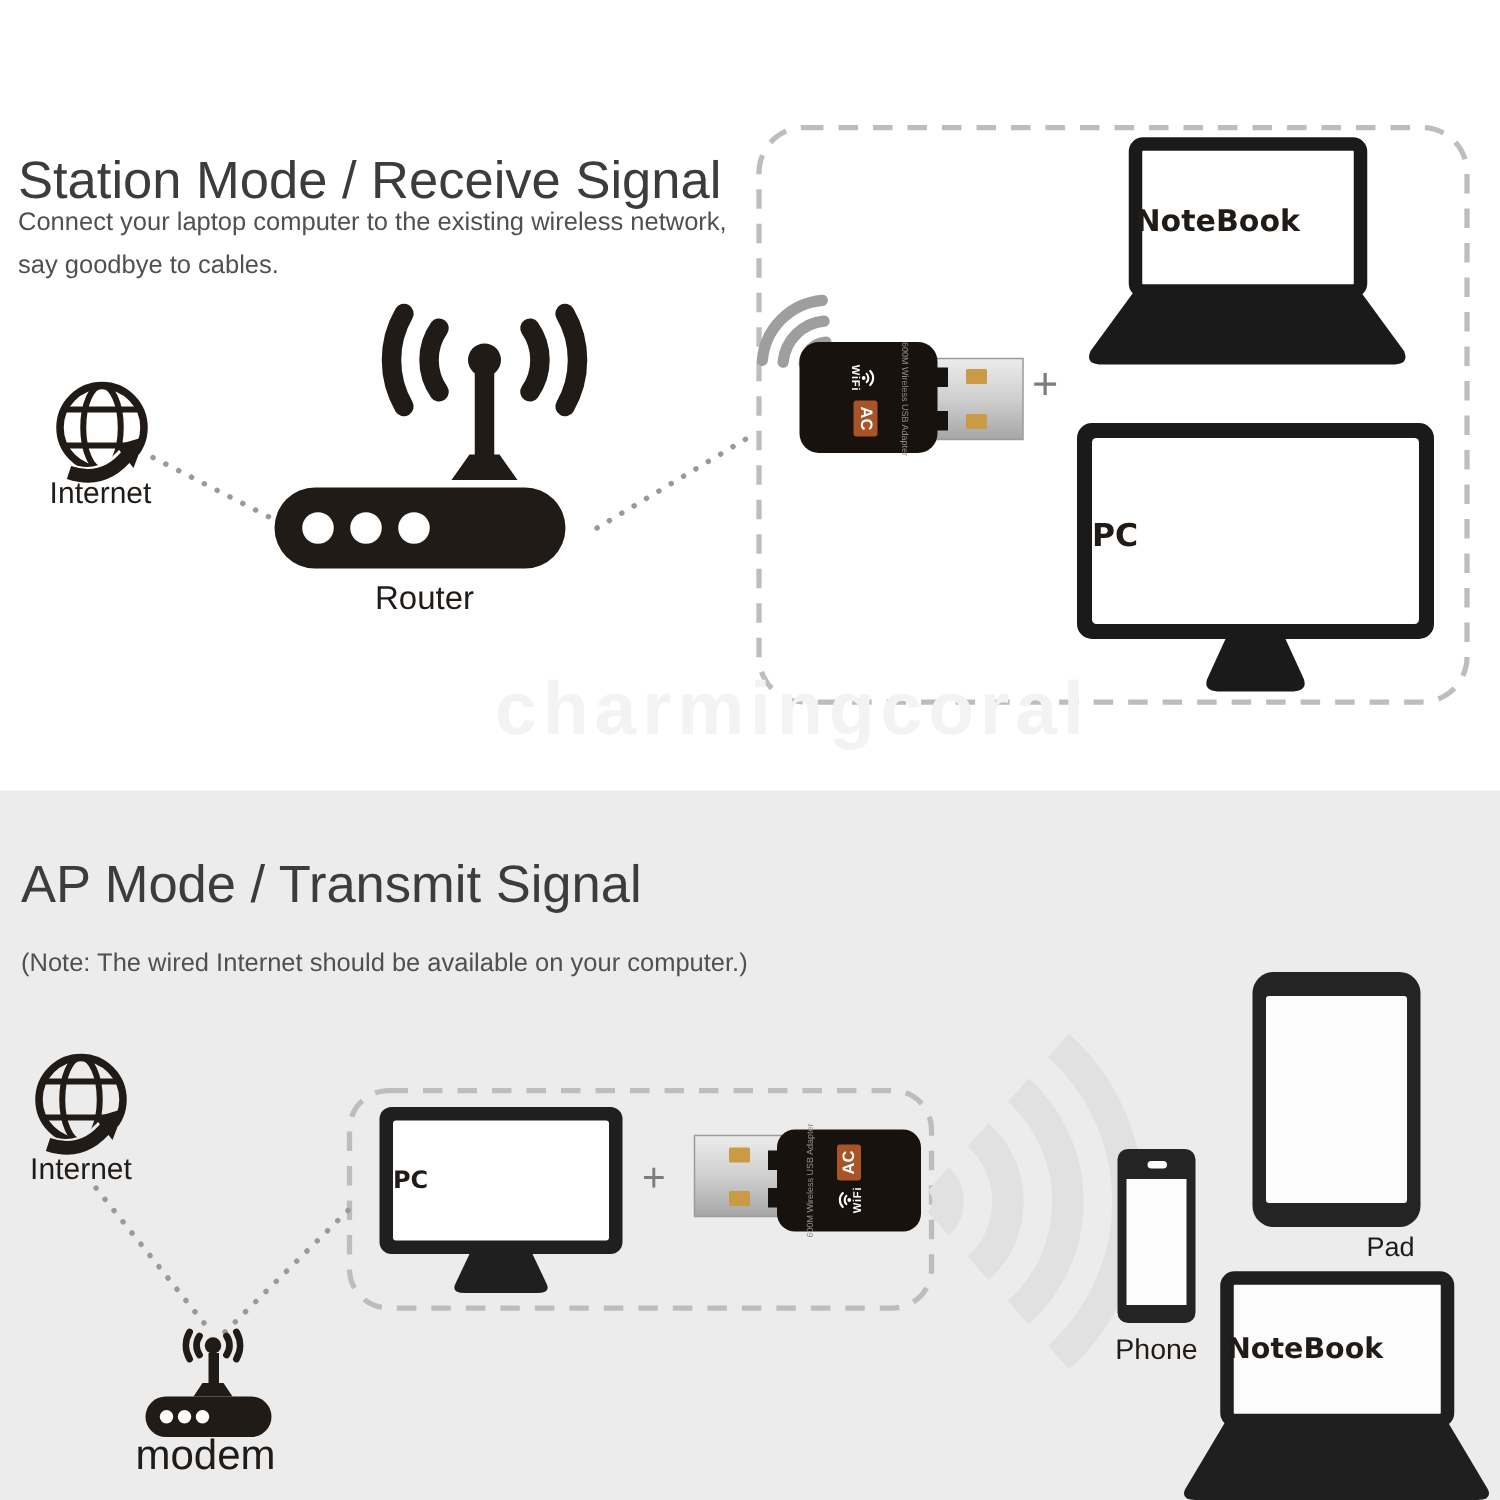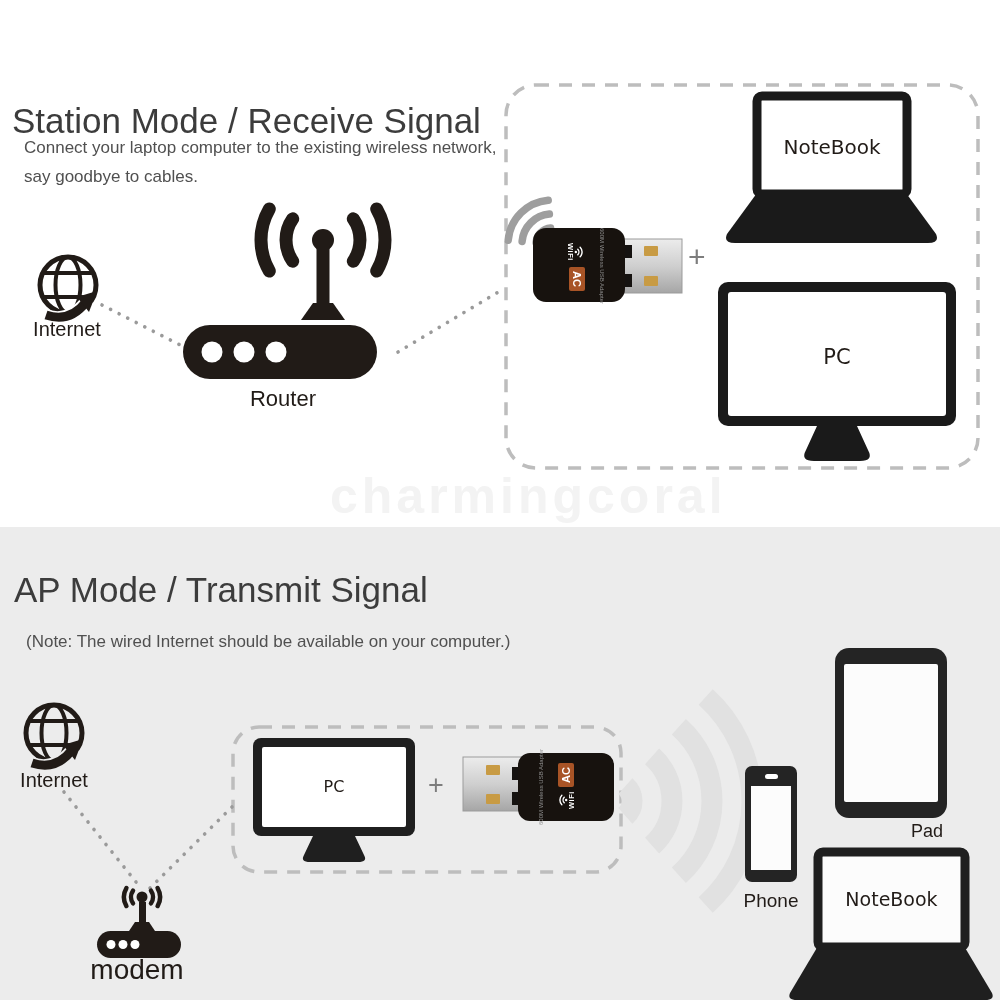--- a/index.html
+++ b/index.html
@@ -17,22 +17,22 @@
   .fill-ink{fill:var(--ink,#211b17);}
   .stroke-ink{stroke:var(--ink,#211b17);fill:none;}
   .dashbox{fill:none;stroke:var(--dash_border,#bdbdbd);stroke-width:3.5;
     stroke-dasharray:13 10;}
   .dotline{stroke:var(--dot_line,#9a9a9a);stroke-width:3.6;
     stroke-dasharray:0.1 9.5;stroke-linecap:round;fill:none;}
   .arc-gray{stroke:var(--wifi_arc_gray,#9e9e9e);stroke-width:7.5;fill:none;stroke-linecap:round;}
   .arc-light{stroke:var(--wifi_arc_light,#e1e1e1);stroke-width:21;fill:none;}
   .txt{position:absolute;color:var(--ink,#1a1a1a);line-height:1.15;}
   .sec-title{font-size:35px;color:var(--title_text,#3c3c3c);text-align:center;}
-  .sec-desc{font-size:17px;color:var(--body_text,#505050);margin-left:12px;}
-  .dev-label{font-family:"DejaVu Sans",sans-serif;text-align:center;}
+  .sec-desc{font-size:17px;color:var(--body_text,#505050);}
+  .dev-label{font-family:"DejaVu Sans",sans-serif;text-align:left;font-weight:bold;}
   .icon-label{text-align:center;font-weight:500;}
   .plus{color:#7d7d7d;font-weight:400;}
   .watermark{font-size:50px;letter-spacing:4px;color:var(--watermark_text,#f3f3f3);font-weight:700;}
   .rot{transform:translate(-50%,-50%) rotate(90deg);transform-origin:center;}
   .rotccw{transform:translate(-50%,-50%) rotate(-90deg);transform-origin:center;}
   .badge-wifi{position:absolute;display:flex;flex-direction:column;align-items:center;gap:0;}
   .badge-wifi span{color:#fff;font-size:7.5px;font-weight:700;letter-spacing:.5px;line-height:1;}
   .badge-ac{position:absolute;width:24px;height:16px;background:var(--ac_badge,#a85426);
     color:#fff;font-size:11px;font-weight:700;display:flex;align-items:center;
     justify-content:center;border-radius:2px;line-height:1;}
@@ -169,21 +169,21 @@
       <rect x="835" y="648" width="112" height="170" rx="14" fill="#242424"></rect>
       <rect x="844" y="664" width="94" height="138" rx="2" fill="#fcfcfc"></rect>
     </g>
 
     <g>
       <rect x="818" y="852" width="147" height="95" rx="5" fill="#fcfcfc" stroke="#1f1f1f" stroke-width="9"></rect>
       <path d="M818 946 L964 946 L992 993 Q995 1000 985 1000 L797 1000 Q787 1000 790 993 Z" fill="#1f1f1f"></path>
     </g>
   </svg>
 
-  <div class="txt watermark" style="left:330px;top:468px;text-align:right;">charmingcoral</div>
+  <div class="txt watermark" style="left:330px;top:444px;text-align:right;">charmingcoral</div>
 
   <div class="txt sec-title" style="left:12px;top:101px;">Station Mode / Receive Signal</div>
   <div class="txt sec-desc" style="left:12px;top:138px;">Connect your laptop computer to the existing wireless network,</div>
   <div class="txt sec-desc" style="left:12px;top:167px;">say goodbye to cables.</div>
   <div class="txt icon-label" style="left:17px;top:318px;width:100px;font-size:20px;">Internet</div>
   <div class="txt icon-label" style="left:233px;top:386px;width:100px;font-size:22px;">Router</div>
   <div class="txt plus" style="left:688px;top:240px;font-size:30px;">+</div>
   <div class="txt dev-label" style="left:757px;top:136px;width:150px;font-size:20px;">NoteBook</div>
   <div class="txt dev-label" style="left:728px;top:345px;width:218px;font-size:21px;">PC</div>
 

